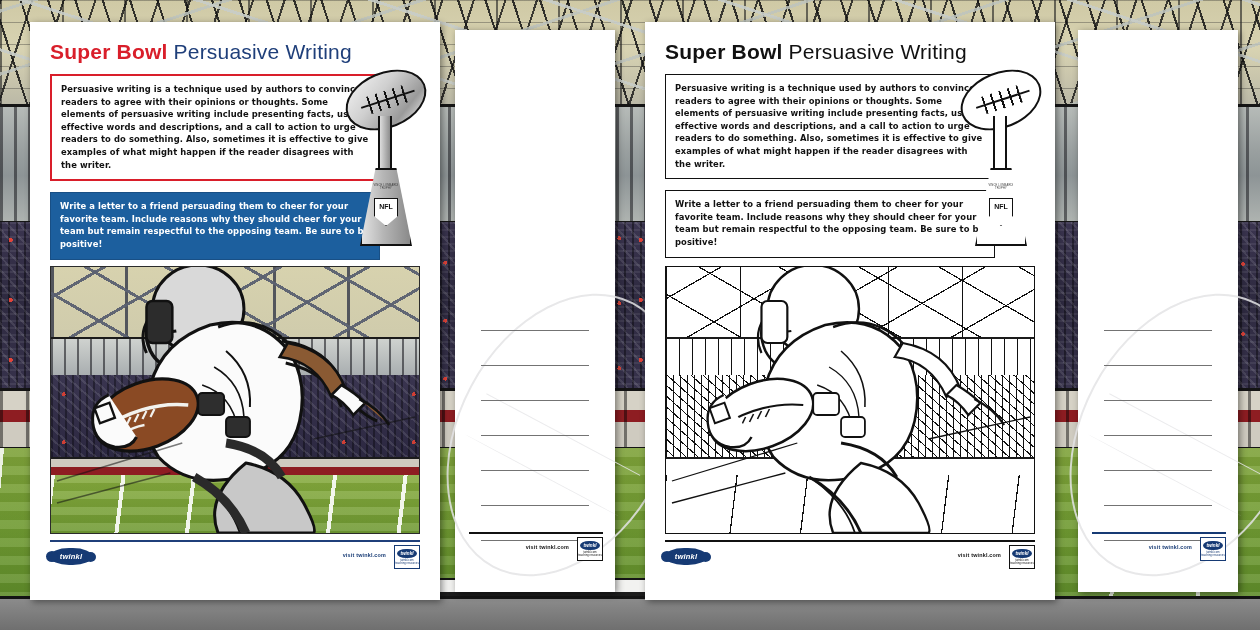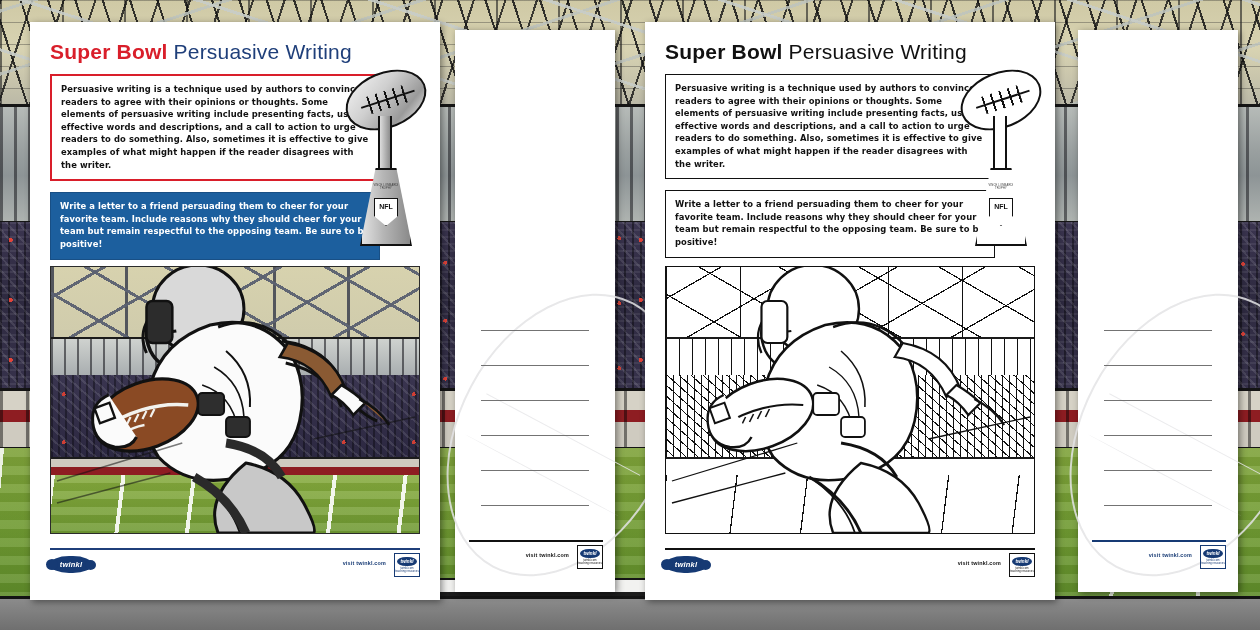--- a/index.html
+++ b/index.html
@@ -242,21 +242,21 @@
   }
   .bw .il-field {
     background: repeating-linear-gradient(97deg, #111 0 1.2px, transparent 1.2px 70px), #fff;
   }
 
   
   .player { position:absolute; left:0; top:0; width:100%; height:100%; }
 
   
   .footer {
-    position:absolute; left: 20px; right: 20px; bottom: 24px; height: 28px;
+    position:absolute; left: 20px; right: 20px; bottom: 32px; height: 28px;
     border-top: 2px solid #1f3f7a;
   }
   .bw .footer { border-top-color:#111; }
   .tw-logo {
     position:absolute; left: 0; top: 6px; width: 42px; height: 17px;
     background: #163a74; border-radius: 50% / 55%;
     display:flex; align-items:center; justify-content:center;
   }
   .tw-logo span {
     font-size: 7.5px; color:#fff; font-weight:700; font-style:italic;

